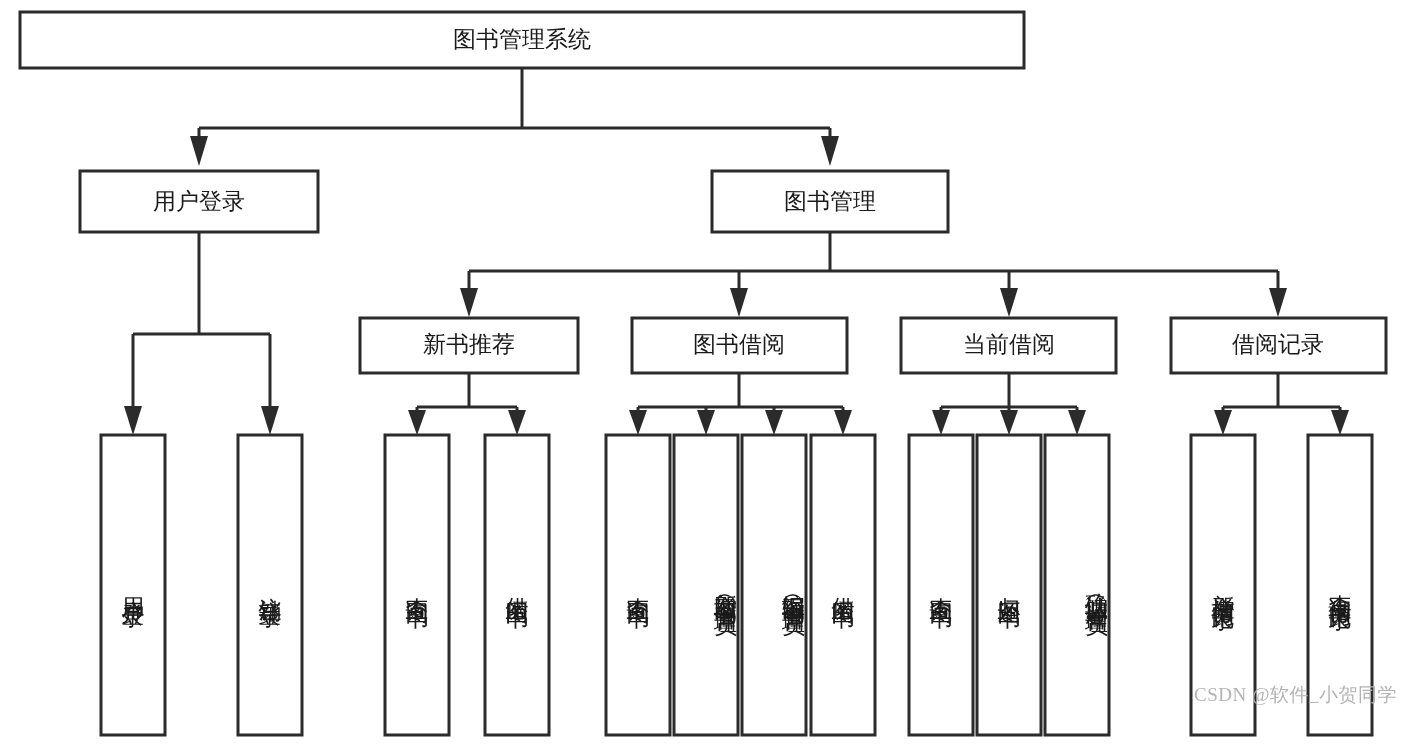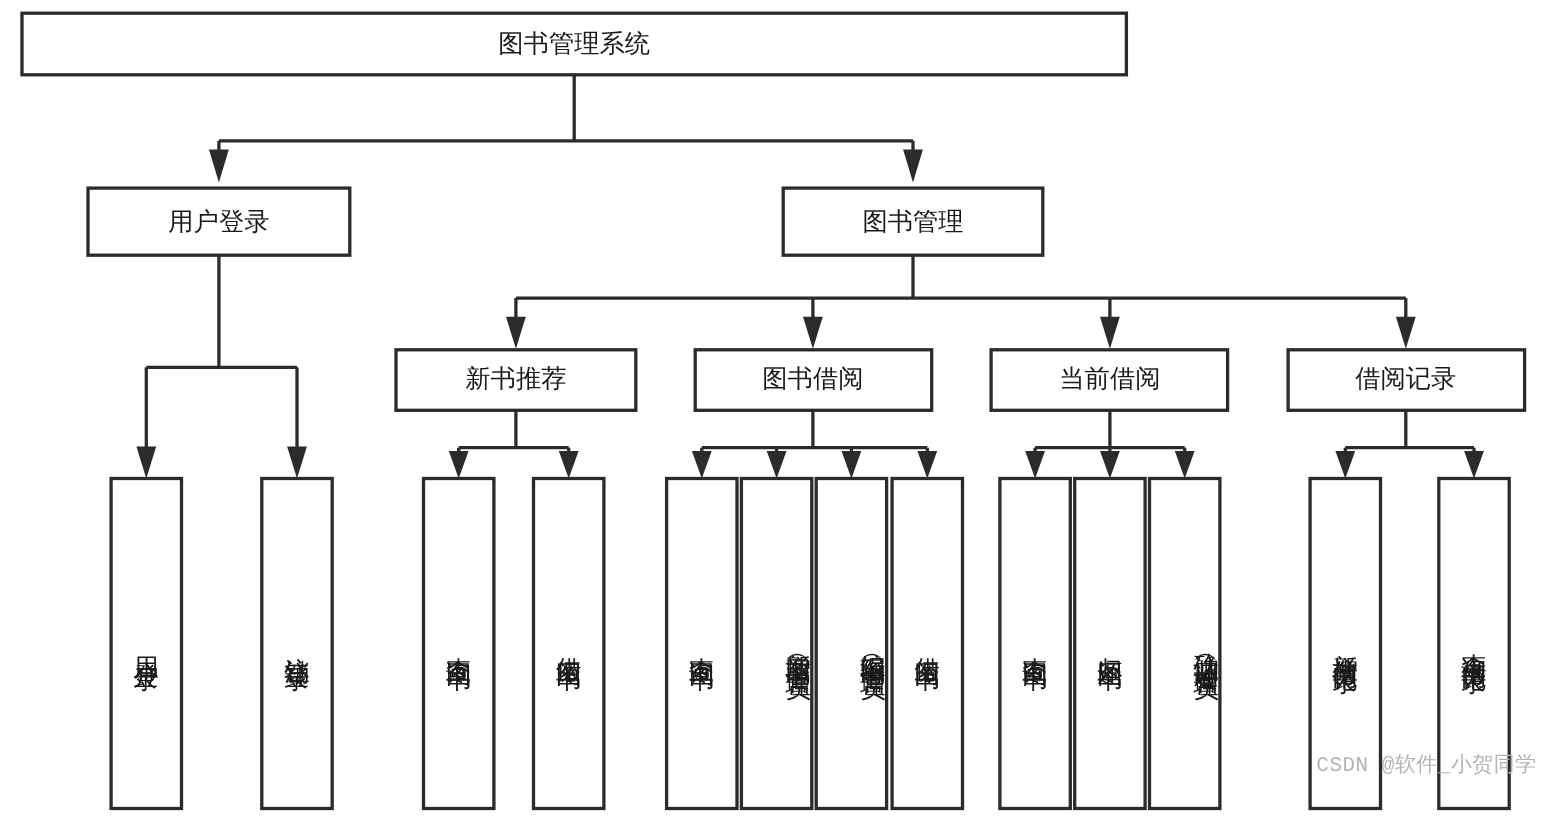--- a/index.html
+++ b/index.html
@@ -62,21 +62,21 @@
     display: flex;
     align-items: center;
     justify-content: center;
     text-align: center;
     pointer-events: none;
   }
   .watermark {
     position: absolute;
     right: 8px;
     bottom: 6px;
-    font-family: Liberation Mono, monospace;
+    font-family: Liberation Serif, serif;
     font-size: 19px;
     color: #b3b3b3;
     letter-spacing: 0.5px;
     white-space: nowrap;
   }
 </style>
 </head>
 <body>
 
 <div id="diagram-root">

